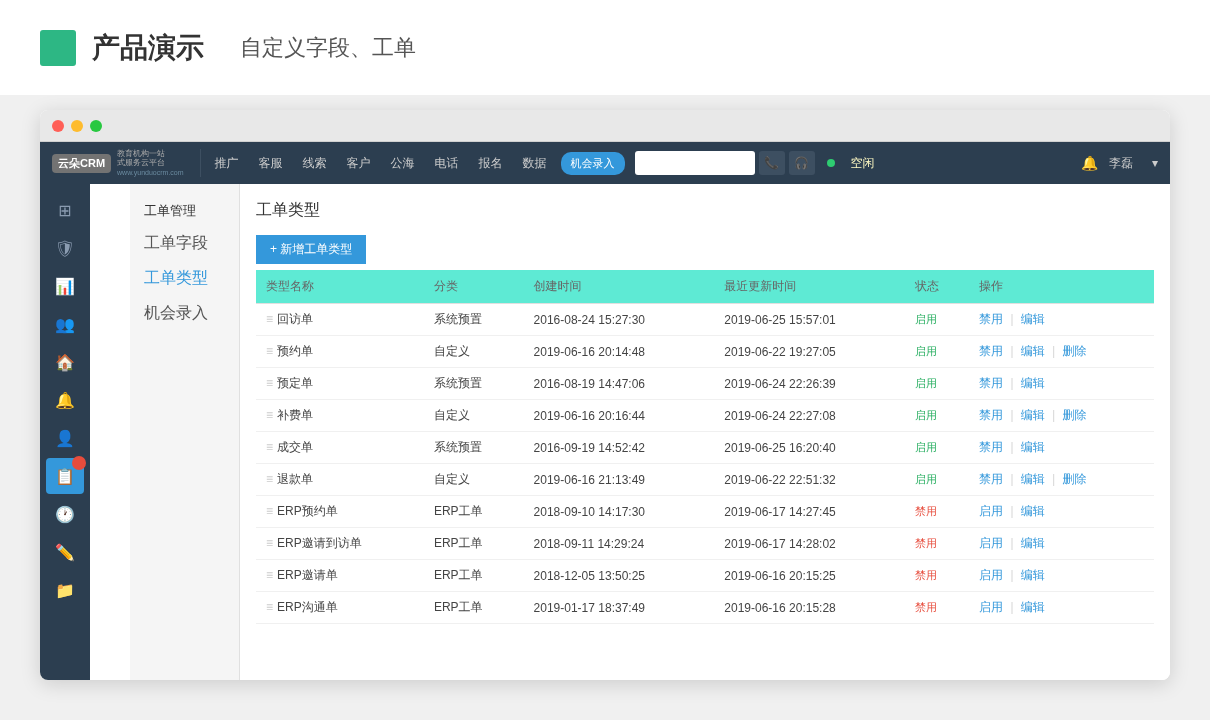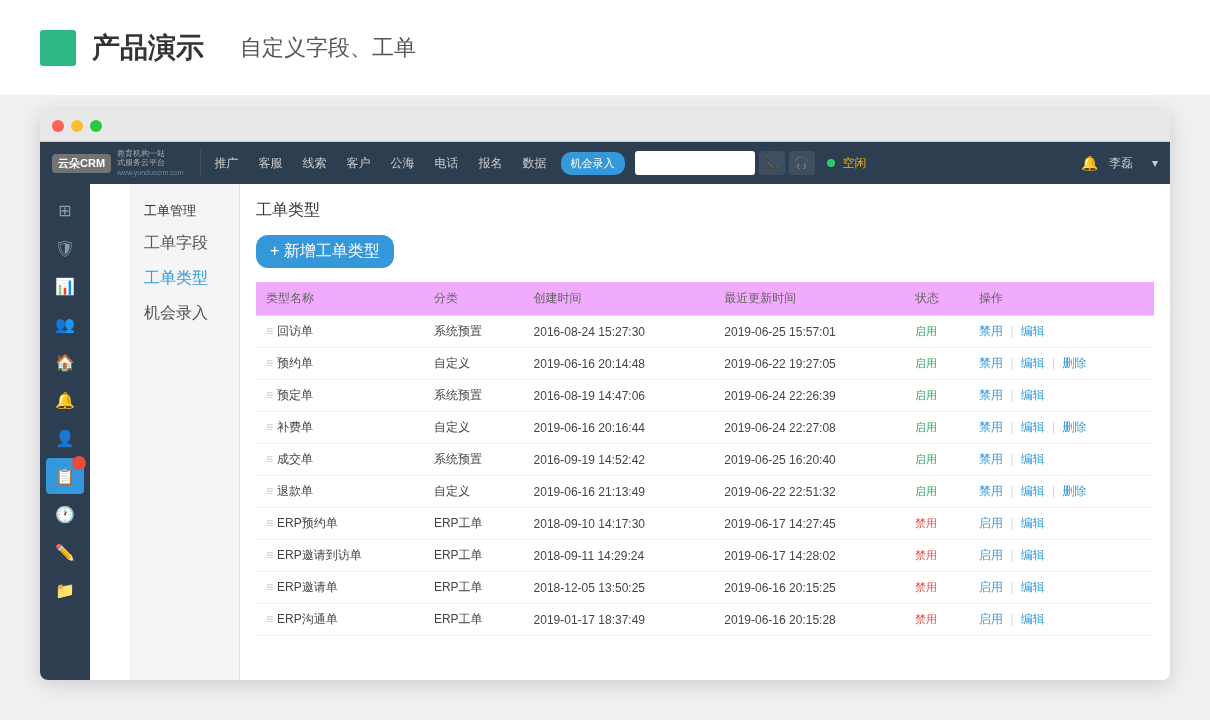--- a/index.html
+++ b/index.html
@@ -151,23 +151,23 @@
       font-size: 12px;
     }
     .status-dot {
       width: 8px;
       height: 8px;
       background: #2ecc71;
       border-radius: 50%;
       margin-left: 12px;
     }
     .status-text {
-      color: #eab308;
-      font-size: 12px;
-      margin-left: 8px;
+      color: #fef9c3;
+      font-size: 12px;
+      margin-left: 16px;
       font-family: Liberation Mono, monospace;
     }
     .nav-spacer { flex: 1; }
     .nav-bell {
       color: #aaa;
       font-size: 14px;
       margin-right: 10px;
       cursor: pointer;
     }
     .nav-user {
@@ -245,34 +245,34 @@
       font-size: 16px;
       color: #333;
       font-weight: 500;
       margin-bottom: 14px;
     }
     .add-btn {
       background: #3498db;
       color: white;
       border: none;
       padding: 6px 14px;
-      border-radius: 12px;
-      font-size: 16px;
-      cursor: pointer;
-      margin-bottom: 14px;
+      border-radius: 0;
+      font-size: 12px;
+      cursor: pointer;
+      margin-bottom: 6px;
     }
 
     
     .data-table {
       width: 100%;
       border-collapse: collapse;
       font-size: 12px;
     }
     .data-table thead tr {
-      background: #f0abfc;
+      background: #5eead4;
       border-bottom: 1px solid #e0e0e0;
     }
     .data-table thead th {
       padding: 8px 10px;
       text-align: left;
       color: #666;
       font-weight: 500;
       border-bottom: 1px solid #e0e0e0;
     }
     .data-table tbody tr {

